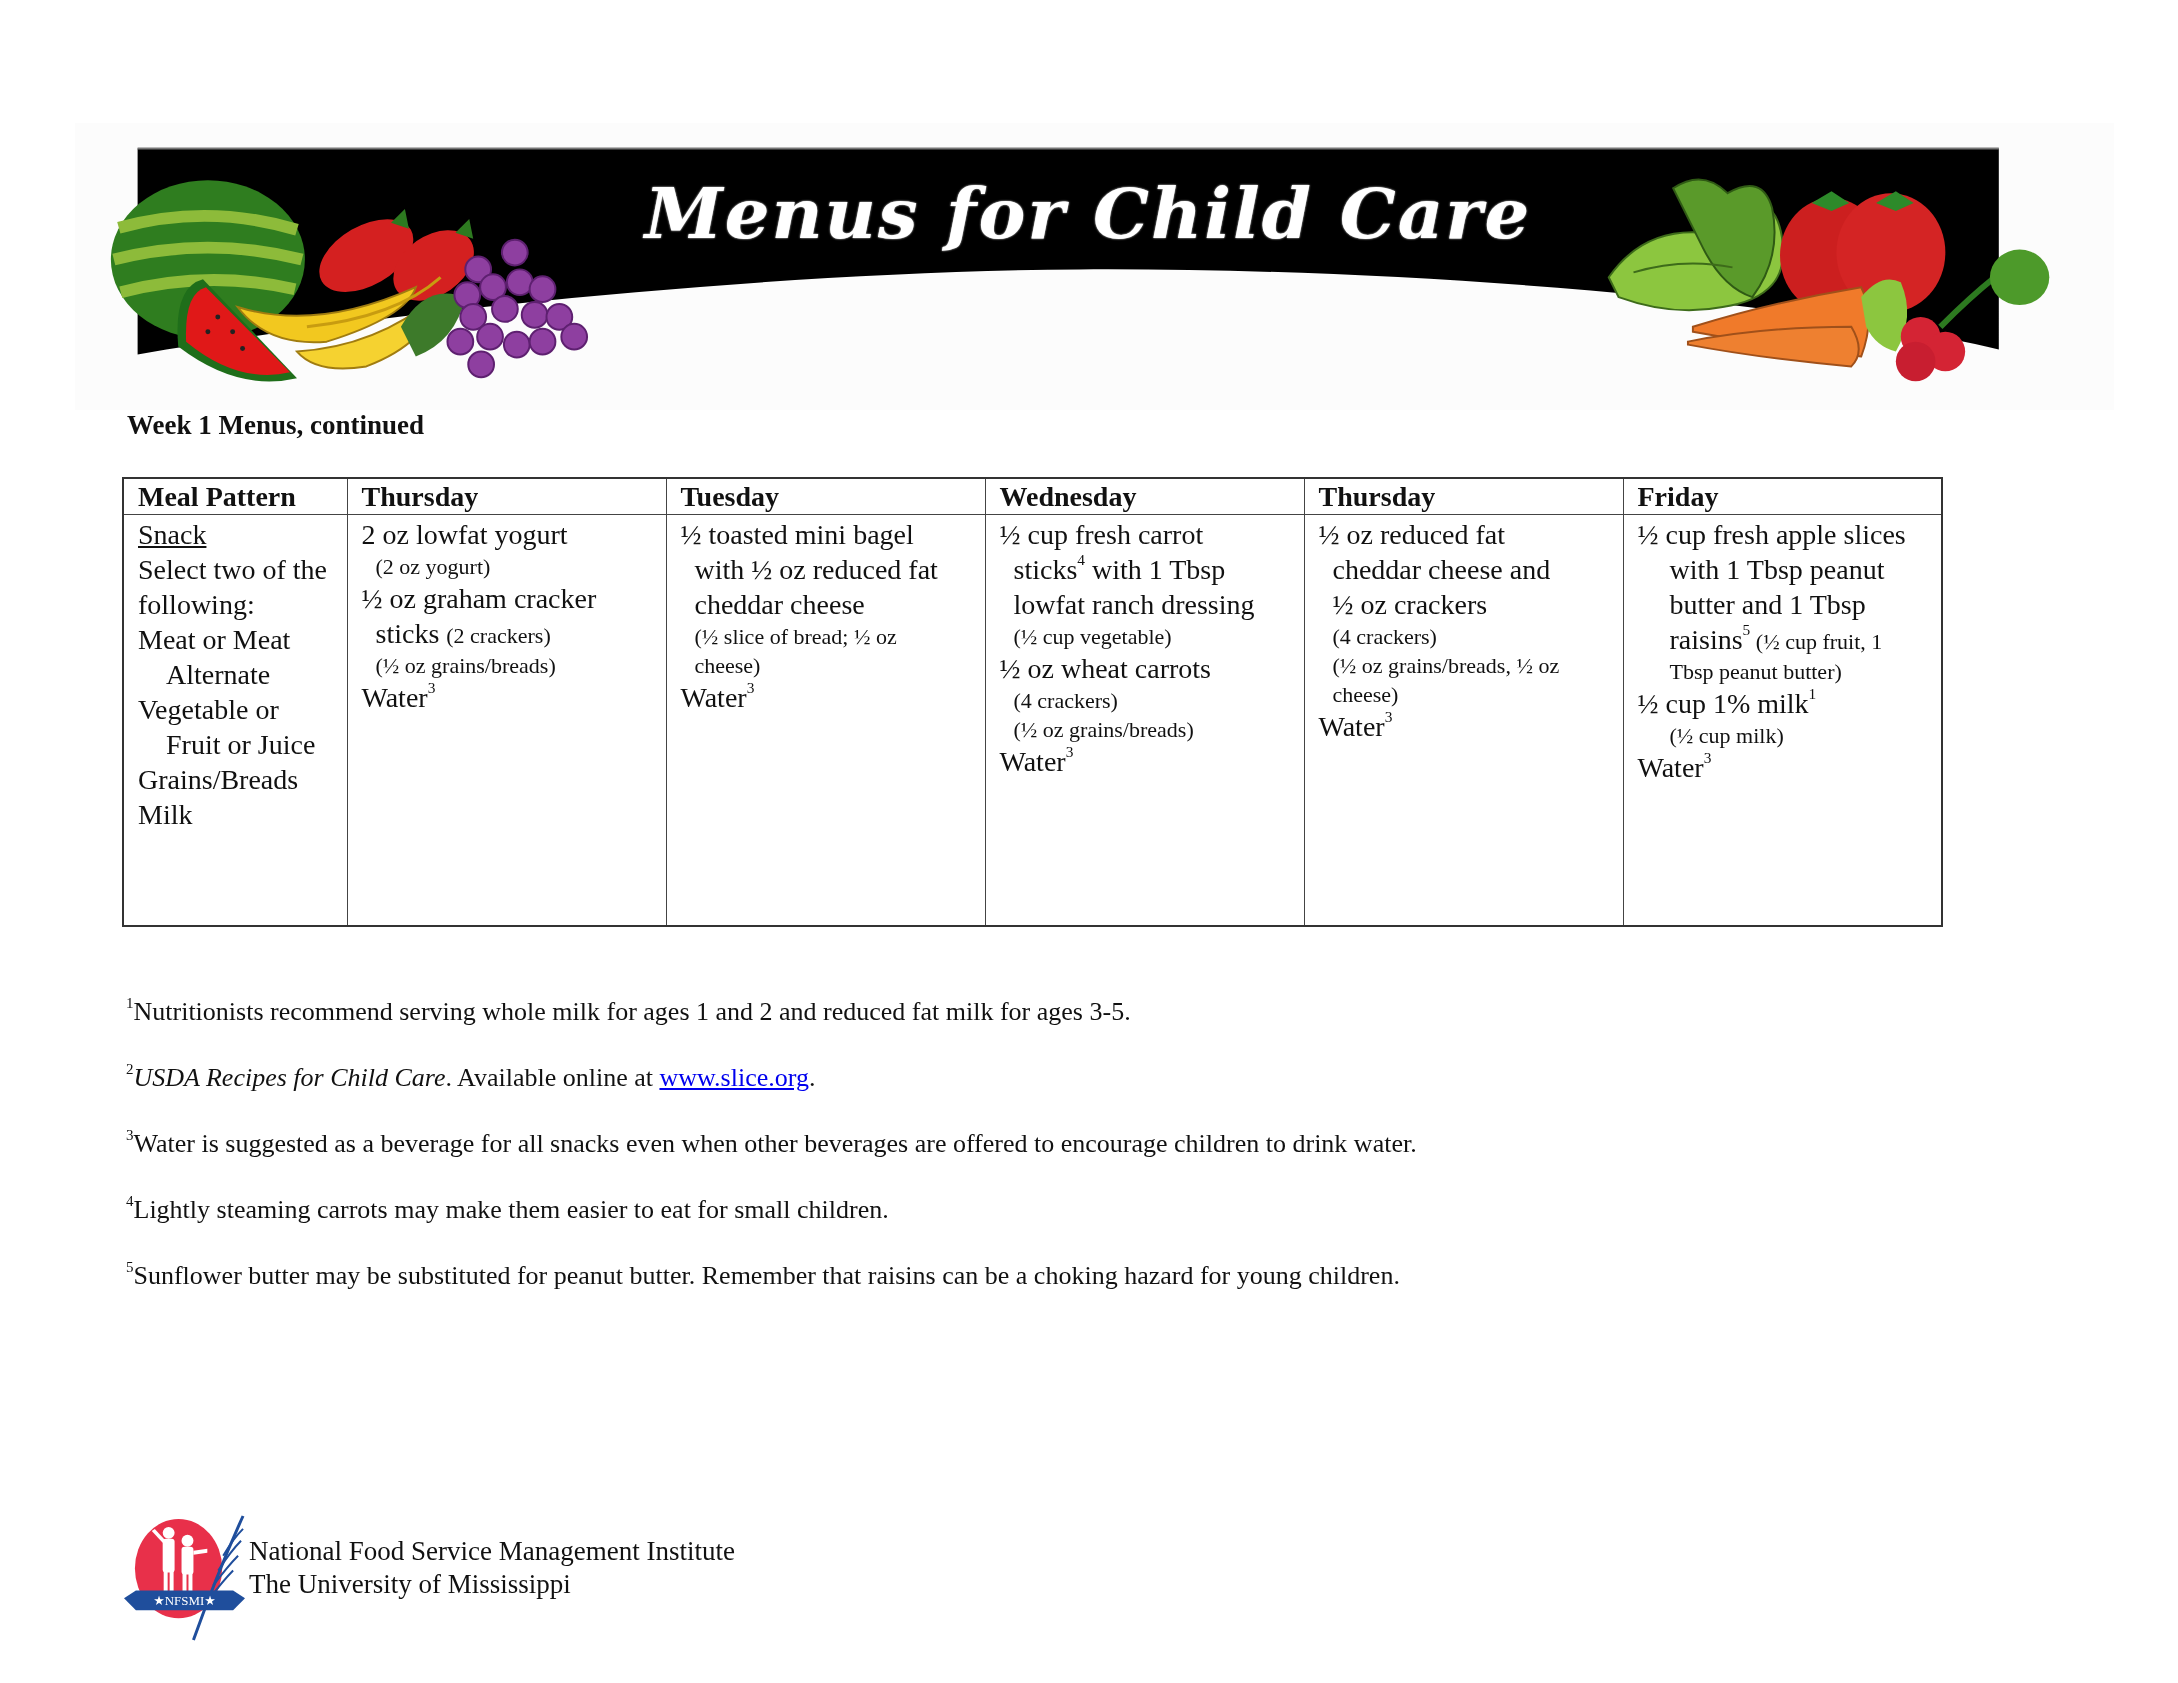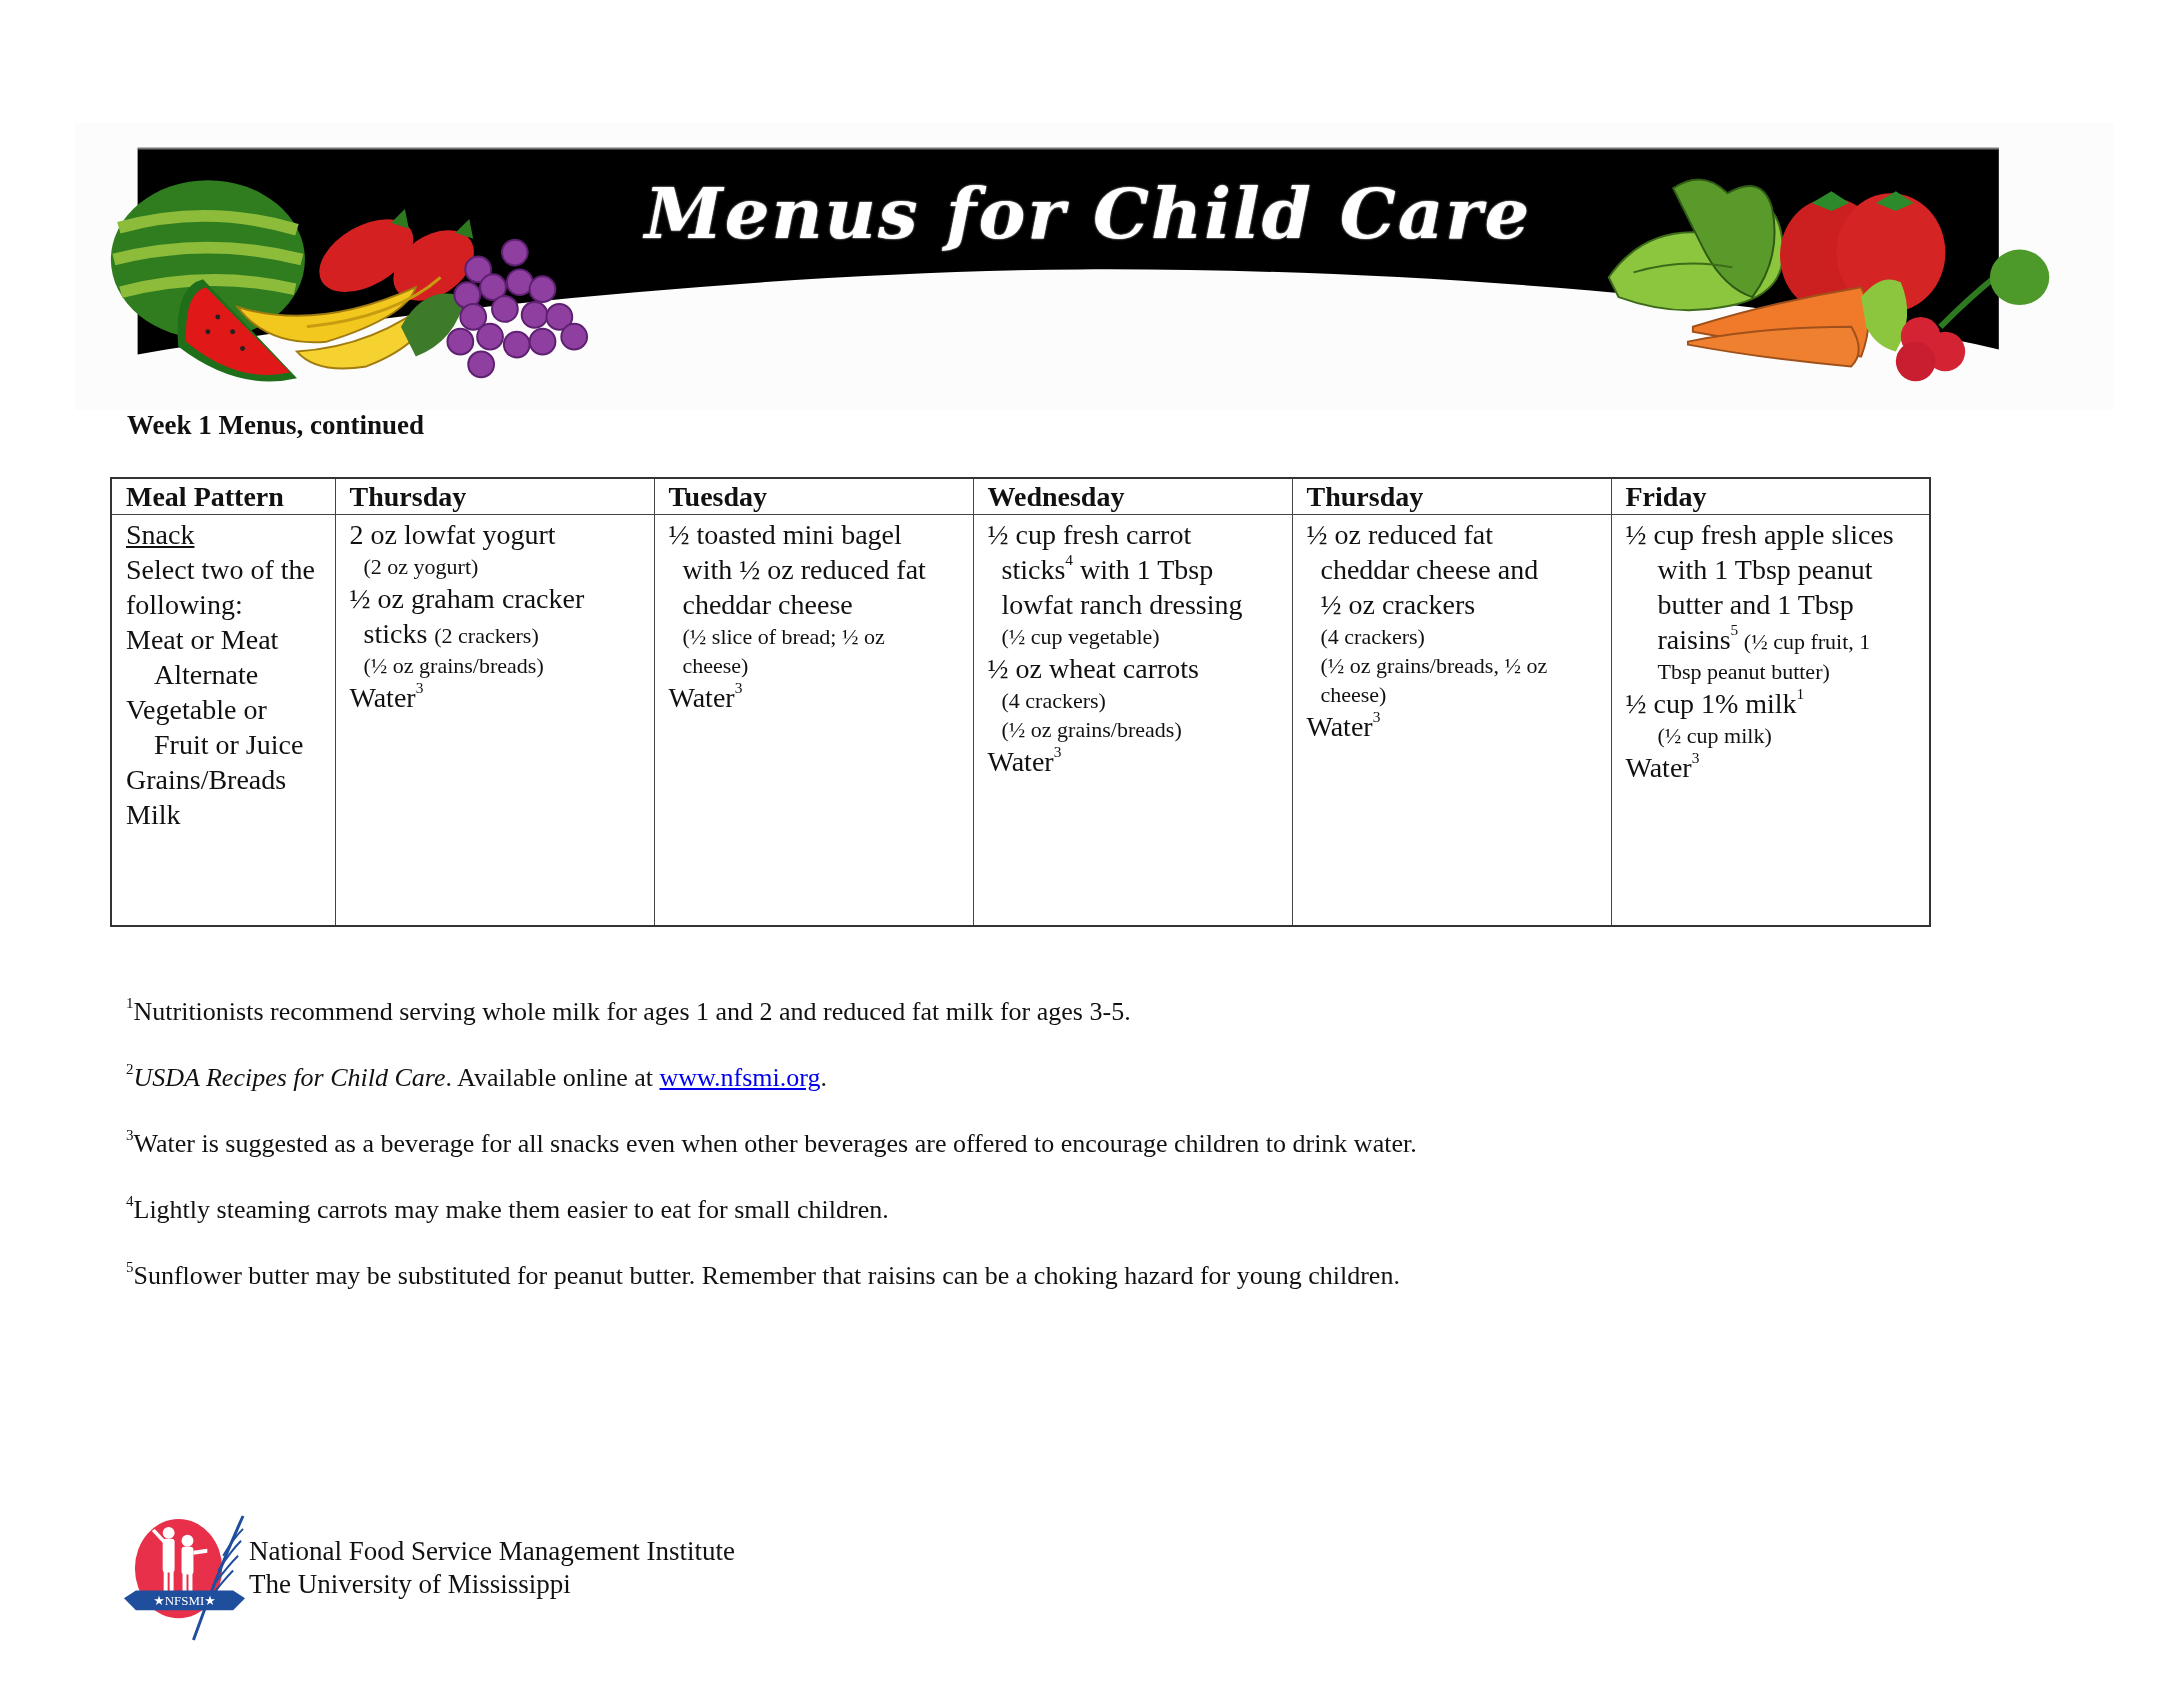--- a/index.html
+++ b/index.html
@@ -16,21 +16,21 @@
     font-style: italic; transform: scaleX(1.02);
     text-shadow: 0 0 2px #fff;
   }
 
   .week-title {
     left: 127px; top: 410px; font-weight: bold; font-size: 27px; line-height: 30px; white-space: nowrap;
   }
 
   
   .menu-table {
-    left: 110px; top: 477px; border-collapse: collapse; table-layout: fixed;
+    left: 122px; top: 477px; border-collapse: collapse; table-layout: fixed;
     border: 2px solid #333;
   }
   .menu-table th, .menu-table td {
     border: 1.5px solid #444; vertical-align: top; text-align: left; padding: 0 0 0 14px;
   }
   .menu-table th {
     height: 34px; font-weight: bold; font-size: 28px; line-height: 34px; padding-top: 1px;
   }
   .menu-table td { height: 408px; padding-top: 2px; font-size: 28px; line-height: 35px; }
   .col-pattern { width: 224px; }
@@ -225,21 +225,21 @@
         <span class="line big"><span>½ cup 1% milk</span><sup>1</sup></span>
         <span class="line small ind3">(½ cup milk)</span>
         <span class="line big"><span>Water</span><sup>3</sup></span>
       </td>
     </tr>
   </tbody>
 </table>
 
 <div class="abs footnotes">
   <span class="fn"><sup>1</sup><span>Nutritionists recommend serving whole milk for ages 1 and 2 and reduced fat milk for ages 3-5.</span></span>
-  <span class="fn"><sup>2</sup><i>USDA Recipes for Child Care</i><span>. Available online at </span><a>www.nfsmi.org</a><span>.</span></span>
+  <span class="fn"><sup>2</sup><i>USDA Recipes for Child Care</i><span>. Available online at </span><a>www.slice.org</a><span>.</span></span>
   <span class="fn"><sup>3</sup><span>Water is suggested as a beverage for all snacks even when other beverages are offered to encourage children to drink water.</span></span>
   <span class="fn"><sup>4</sup><span>Lightly steaming carrots may make them easier to eat for small children.</span></span>
   <span class="fn"><sup>5</sup><span>Sunflower butter may be substituted for peanut butter. Remember that raisins can be a choking hazard for young children.</span></span>
 </div>
 
 <div class="abs footer-logo">
   <svg width="124" height="134" viewBox="0 0 125 135">
     <ellipse cx="55" cy="58" rx="44" ry="50" fill="#e8304a"></ellipse>
     <g fill="#fff">
       <circle cx="45" cy="22" r="6"></circle>

